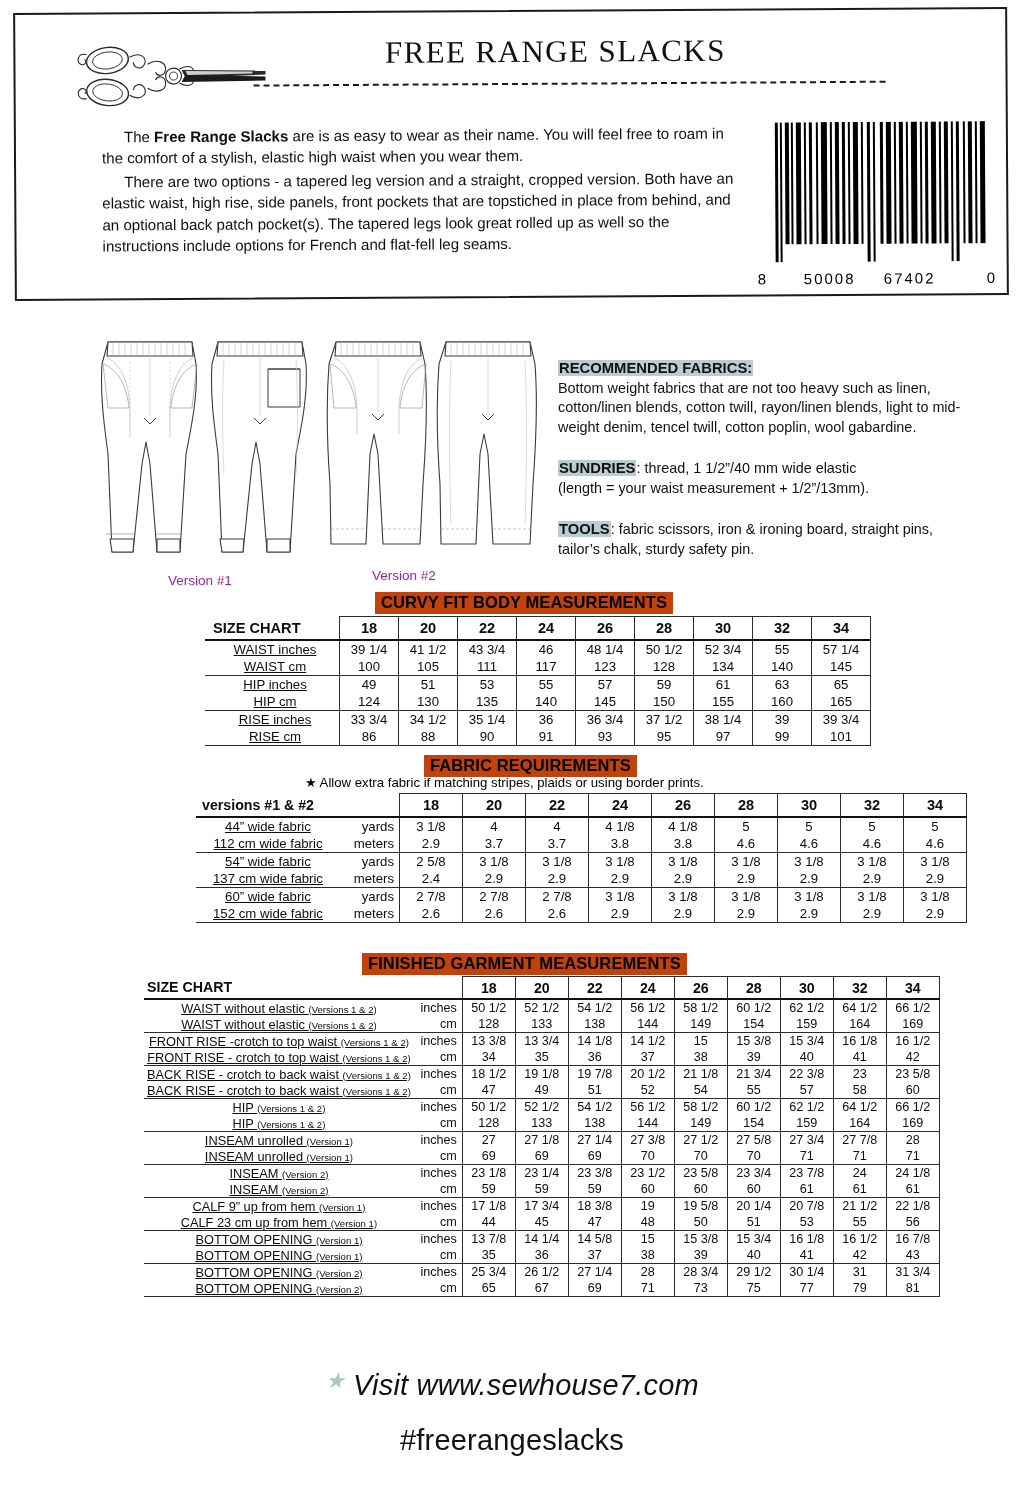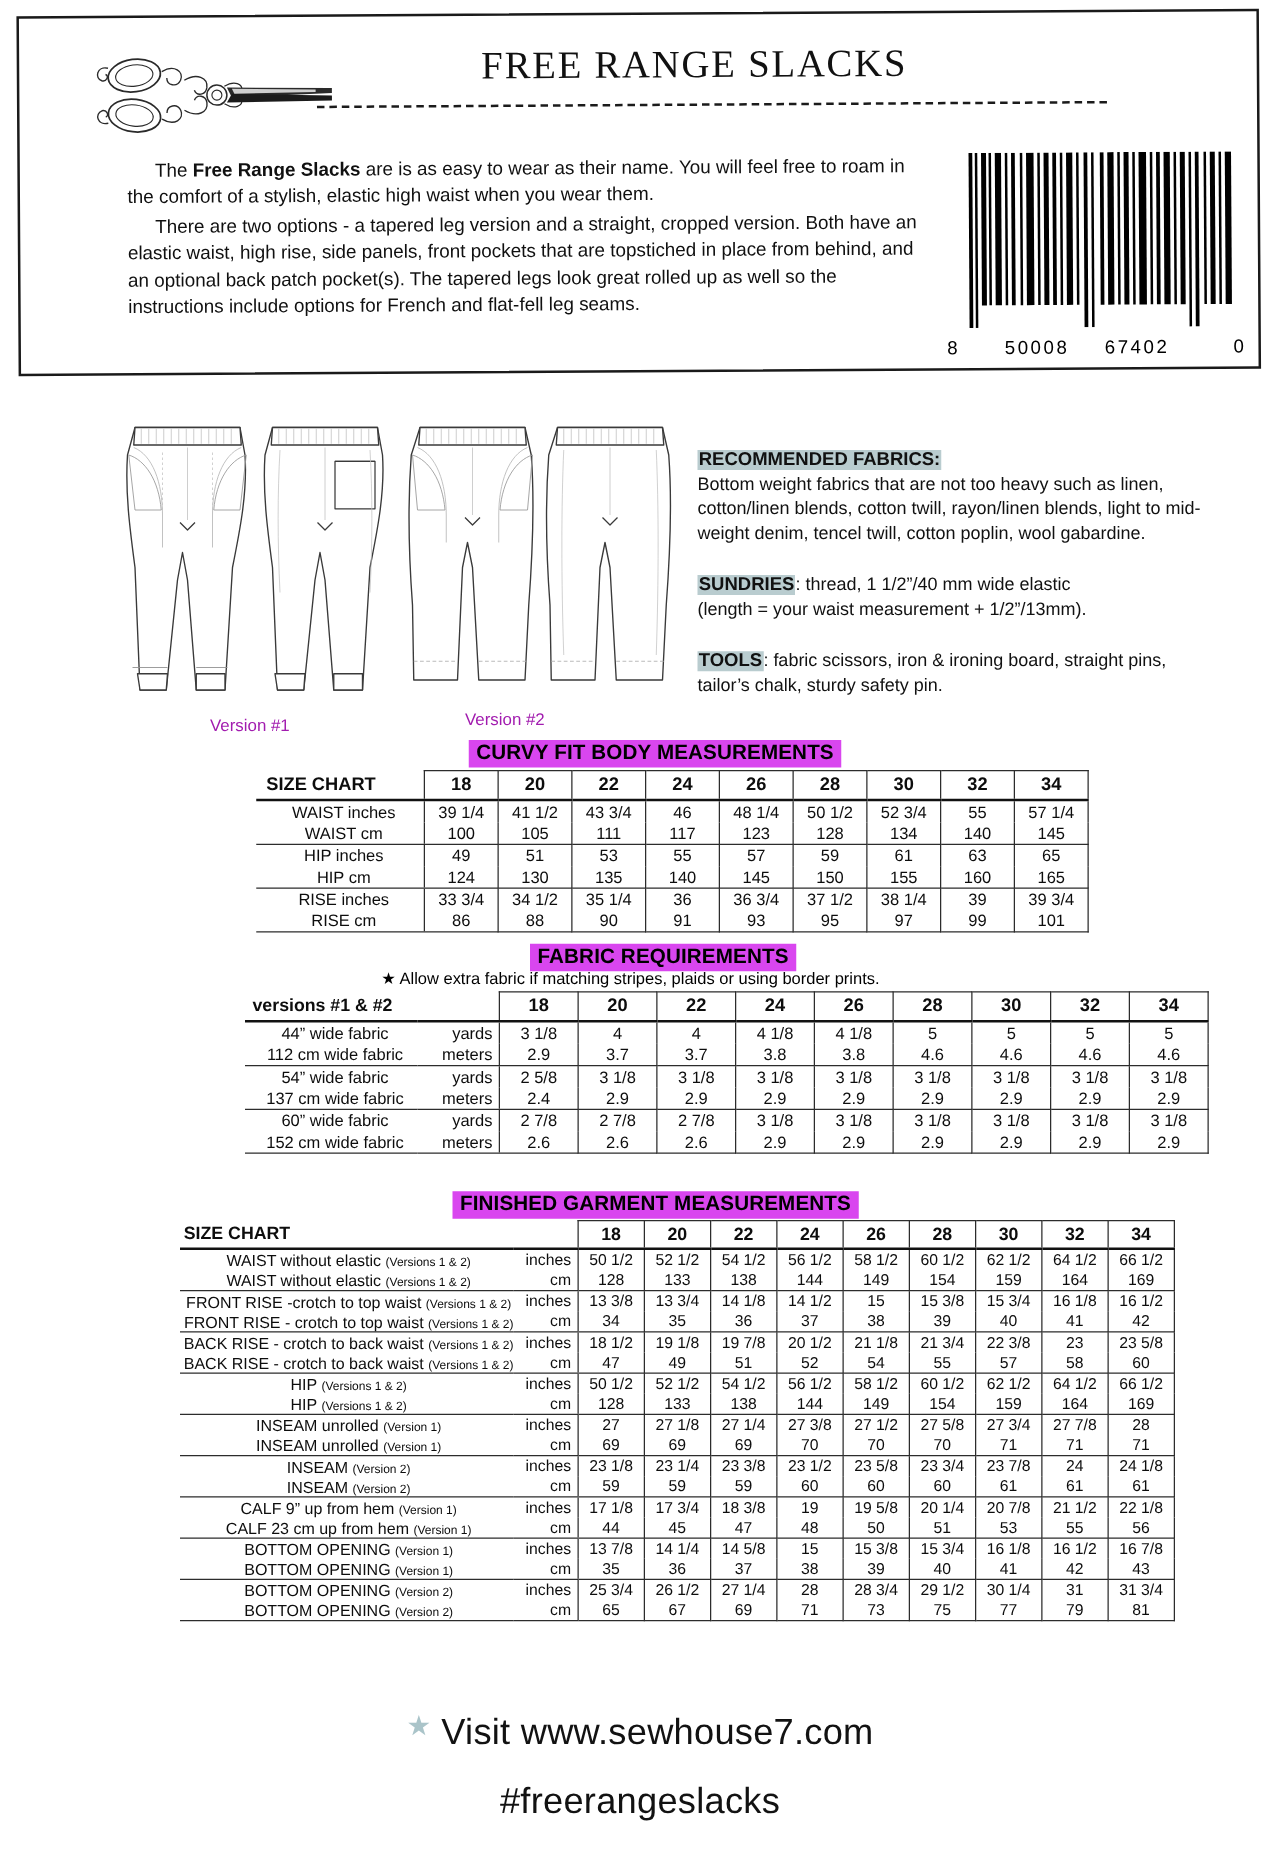--- a/index.html
+++ b/index.html
@@ -140,21 +140,21 @@
   .info-block { font-size: 14.4px; line-height: 1.37; color: #111; }
   .info-block.b2 { margin-top: 20px; }
   .info-block.b3 { margin-top: 21px; }
   .info-head { font-weight: bold; font-size: 14.8px; }
 
   
   .sec-title {
     position: absolute;
     font-weight: bold;
     font-size: 16.5px;
-    background: #d946ef;
+    background: #c2410c;
     padding: 1px 6px 2px 6px;
     white-space: nowrap;
     letter-spacing: 0.1px;
   }
   #title-curvy  { left: 375px; top: 592px; }
   #title-fabric { left: 424px; top: 755px; text-align: right; }
   #title-finished { left: 362px; top: 953px; }
 
   .star-note {
     position: absolute;
@@ -174,20 +174,21 @@
   table.chart td, table.chart th {
     padding: 0;
     text-align: center;
     vertical-align: middle;
     font-weight: normal;
     white-space: nowrap;
   }
   .lbl {
     text-align: left;
     padding-left: 6px !important;
+    text-decoration: underline;
   }
   .unit {
     text-align: right !important;
     padding-right: 5px !important;
   }
 
   
   #tbl-body {
     left: 205px;
     top: 616px;
@@ -293,20 +294,21 @@
     position: absolute;
     left: 0;
     top: 1368px;
     width: 1024px;
     text-align: center;
   }
   #footer-line1 {
     font-size: 29px;
     color: #121212;
     letter-spacing: 0.2px;
+    font-style: italic;
   }
   #footer-star {
     color: #aac4c9;
     font-size: 22px;
     vertical-align: 7px;
     margin-right: 8px;
   }
   #footer-line2 {
     font-size: 29px;
     color: #121212;

